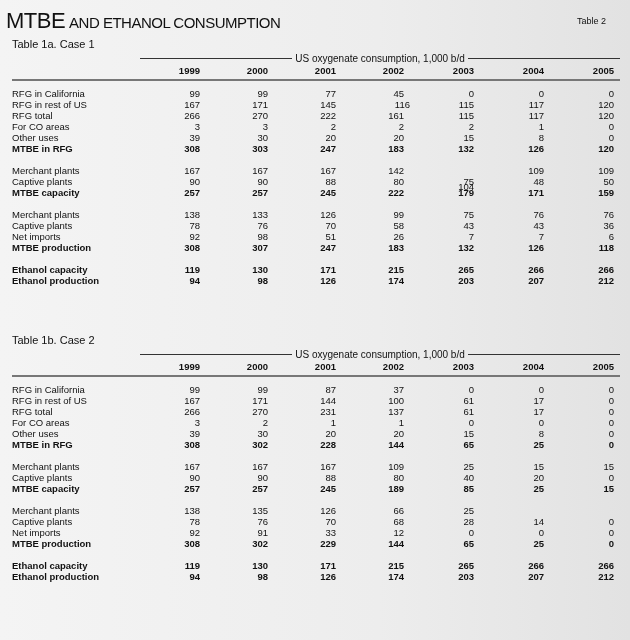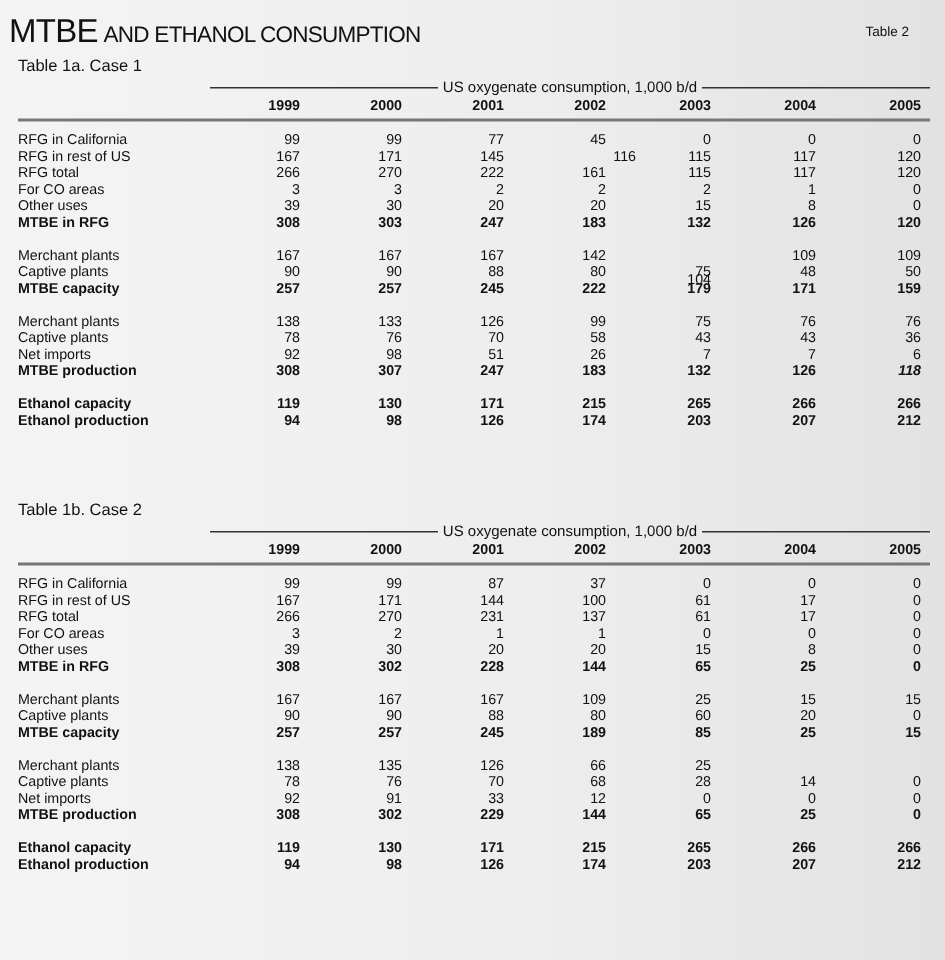--- a/index.html
+++ b/index.html
@@ -72,21 +72,21 @@
         <div class="cell" style="left: 364px;">45</div>
         <div class="cell" style="left: 434px;">0</div>
         <div class="cell" style="left: 504px;">0</div>
         <div class="cell" style="left: 574px;">0</div>
       </div>
       <div class="row" style="top: 61px;">
         <div class="lbl">RFG in rest of US</div>
         <div class="cell" style="left: 160px;">167</div>
         <div class="cell" style="left: 228px;">171</div>
         <div class="cell" style="left: 296px;">145</div>
-        <div class="cell" style="left: 384px;">116</div>
+        <div class="cell" style="left: 370px;">116</div>
         <div class="cell" style="left: 434px;">115</div>
         <div class="cell" style="left: 504px;">117</div>
         <div class="cell" style="left: 574px;">120</div>
       </div>
       <div class="row" style="top: 72px;">
         <div class="lbl">RFG total</div>
         <div class="cell" style="left: 160px;">266</div>
         <div class="cell" style="left: 228px;">270</div>
         <div class="cell" style="left: 296px;">222</div>
         <div class="cell" style="left: 364px;">161</div>
@@ -185,21 +185,21 @@
         <div class="cell" style="left: 574px;">6</div>
       </div>
       <div class="row bold" style="top: 204px;">
         <div class="lbl">MTBE production</div>
         <div class="cell" style="left: 160px;">308</div>
         <div class="cell" style="left: 228px;">307</div>
         <div class="cell" style="left: 296px;">247</div>
         <div class="cell" style="left: 364px;">183</div>
         <div class="cell" style="left: 434px;">132</div>
         <div class="cell" style="left: 504px;">126</div>
-        <div class="cell" style="left: 574px; font-style: italic;">118</div>
+        <div class="cell" style="left: 574px;">118</div>
       </div>
       <div class="row bold" style="top: 226px;">
         <div class="lbl">Ethanol capacity</div>
         <div class="cell" style="left: 160px;">119</div>
         <div class="cell" style="left: 228px;">130</div>
         <div class="cell" style="left: 296px;">171</div>
         <div class="cell" style="left: 364px;">215</div>
         <div class="cell" style="left: 434px;">265</div>
         <div class="cell" style="left: 504px;">266</div>
         <div class="cell" style="left: 574px;">266</div>
@@ -301,21 +301,21 @@
         <div class="cell" style="left: 434px;">25</div>
         <div class="cell" style="left: 504px;">15</div>
         <div class="cell" style="left: 574px;">15</div>
       </div>
       <div class="row" style="top: 138px;">
         <div class="lbl">Captive plants</div>
         <div class="cell" style="left: 160px;">90</div>
         <div class="cell" style="left: 228px;">90</div>
         <div class="cell" style="left: 296px;">88</div>
         <div class="cell" style="left: 364px;">80</div>
-        <div class="cell" style="left: 434px;">60</div>
+        <div class="cell" style="left: 434px;">40</div>
         <div class="cell" style="left: 504px;">20</div>
         <div class="cell" style="left: 574px;">0</div>
       </div>
       <div class="row bold" style="top: 149px;">
         <div class="lbl">MTBE capacity</div>
         <div class="cell" style="left: 160px;">257</div>
         <div class="cell" style="left: 228px;">257</div>
         <div class="cell" style="left: 296px;">245</div>
         <div class="cell" style="left: 364px;">189</div>
         <div class="cell" style="left: 434px;">85</div>

